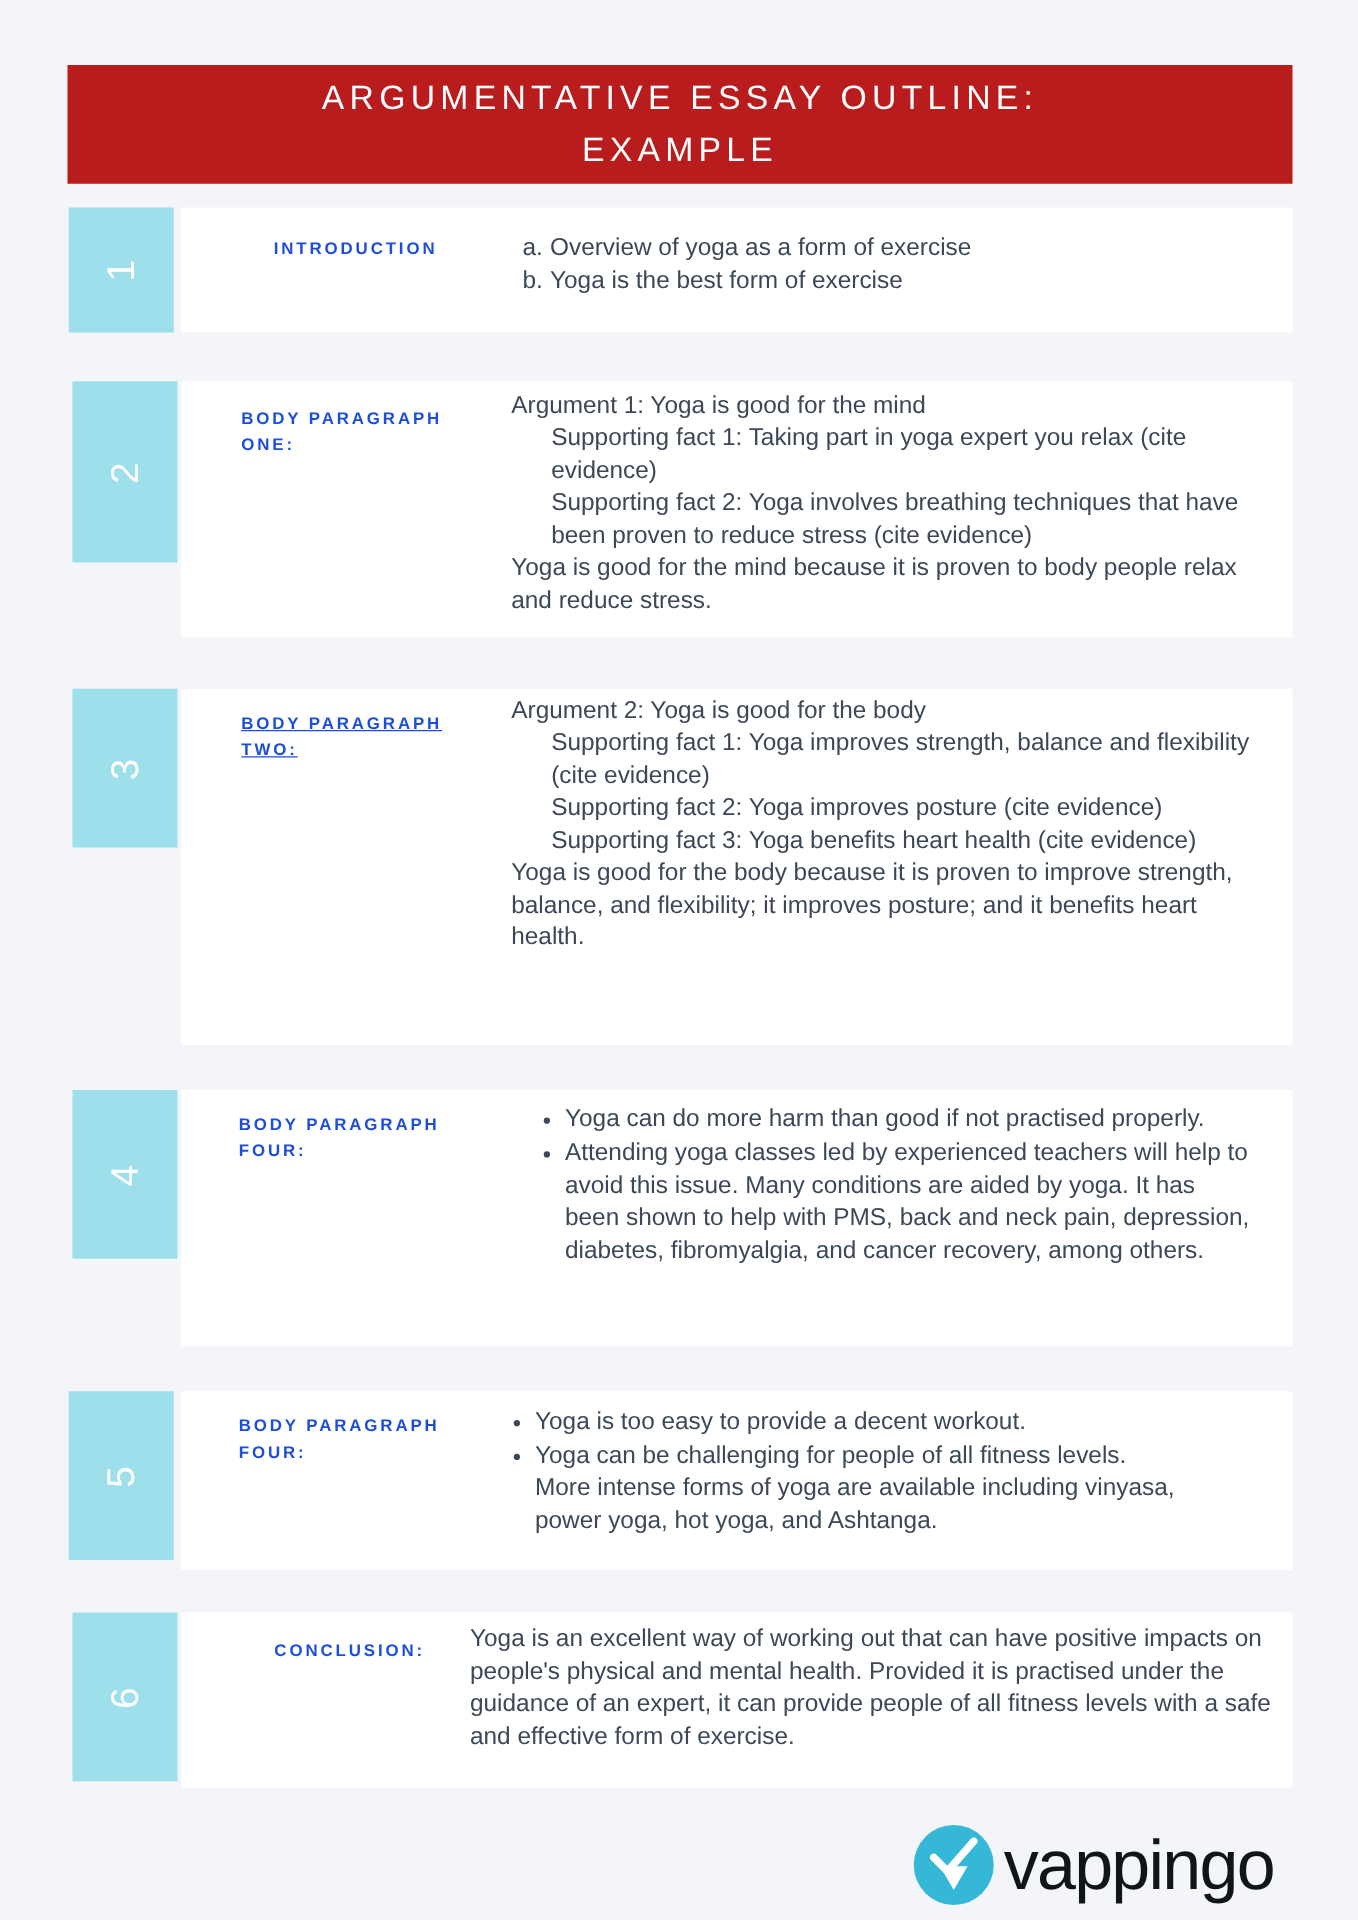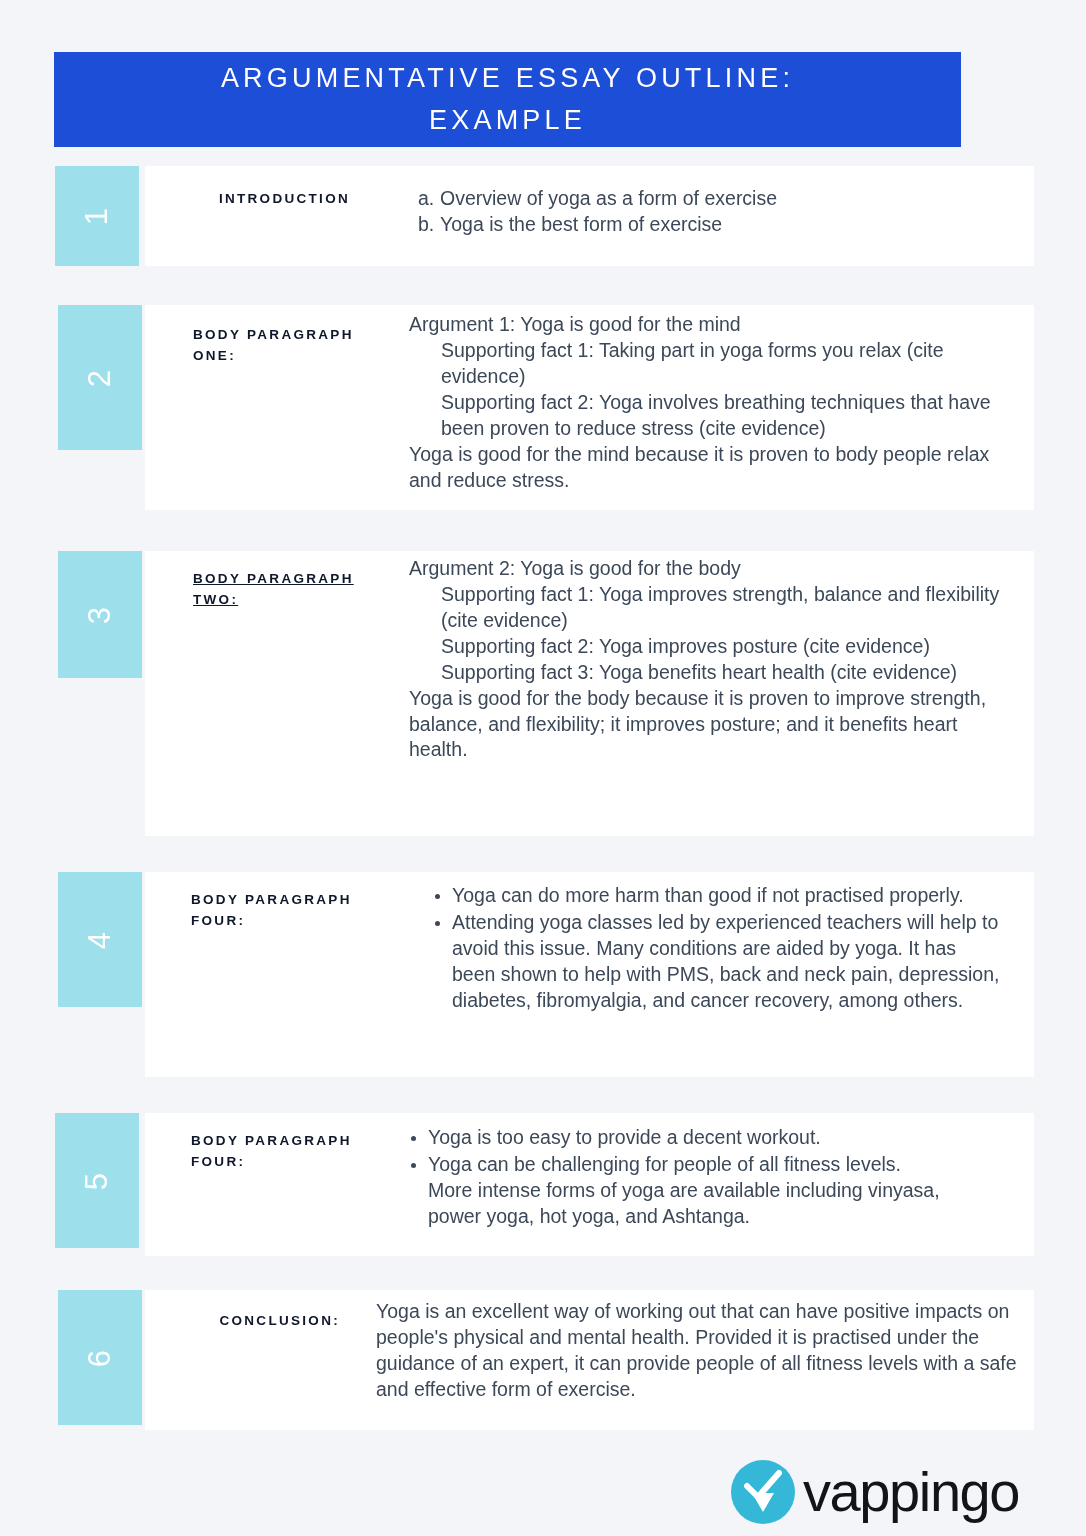--- a/index.html
+++ b/index.html
@@ -17,23 +17,23 @@
     height: 1536px;
     background: #f4f5f9;
     overflow: hidden;
   }
 
   
   .header-banner {
     position: absolute;
     left: 54px;
     top: 52px;
-    width: 907px;
+    width: 980px;
     height: 95px;
-    background: #1d4ed8;
+    background: #b91c1c;
     display: flex;
     align-items: center;
     justify-content: center;
     text-align: center;
   }
   .header-title {
     color: #ffffff;
     font-size: 27px;
     font-weight: 400;
     letter-spacing: 4.2px;
@@ -66,21 +66,21 @@
     font-family: "Liberation Sans", sans-serif;
   }
 
   .card {
     position: absolute;
     background: #ffffff;
   }
 
   .label {
     position: absolute;
-    color: #0f172a;
+    color: #1d4ed8;
     font-size: 13.5px;
     font-weight: bold;
     letter-spacing: 2.3px;
     line-height: 1.55;
     text-transform: uppercase;
     font-family: "Liberation Sans", sans-serif;
   }
   .label.right { text-align: right; }
 
   .content {
@@ -190,21 +190,21 @@
   </div>
 
   <div class="row">
     <div class="num-block" style="left:58px; top:305px; width:84px; height:145px;">
       <span class="num-text">2</span>
     </div>
     <div class="card" style="left:145px; top:305px; width:889px; height:205px;"></div>
     <div class="label" style="left:193px; top:325px; width:170px;"><span>BODY PARAGRAPH ONE:</span></div>
     <div class="content" style="left:409px; top:312px; width:600px;">
       <span class="line">Argument 1: Yoga is good for the mind</span>
-      <span class="line hang">Supporting fact 1: Taking part in yoga forms you relax (cite evidence)</span>
+      <span class="line hang">Supporting fact 1: Taking part in yoga expert you relax (cite evidence)</span>
       <span class="line hang">Supporting fact 2: Yoga involves breathing techniques that have been proven to reduce stress (cite evidence)</span>
       <span class="line">Yoga is good for the mind because it is proven to body people relax and reduce stress.</span>
     </div>
   </div>
 
   <div class="row">
     <div class="num-block" style="left:58px; top:551px; width:84px; height:127px;">
       <span class="num-text">3</span>
     </div>
     <div class="card" style="left:145px; top:551px; width:889px; height:285px;"></div>

